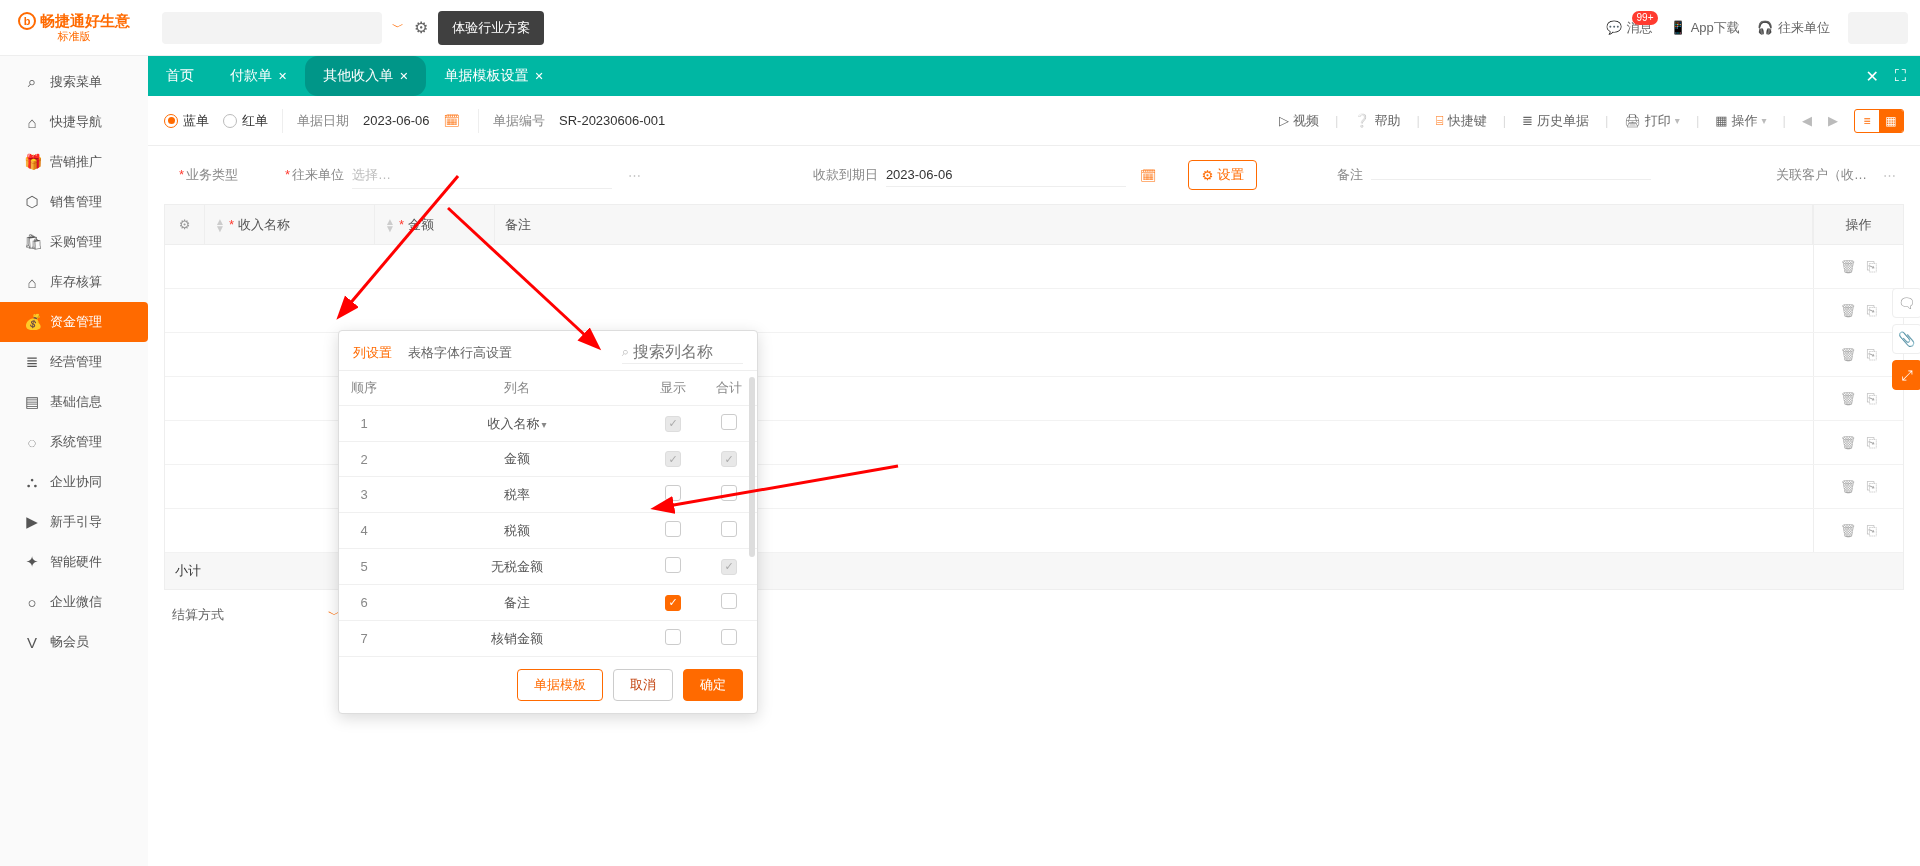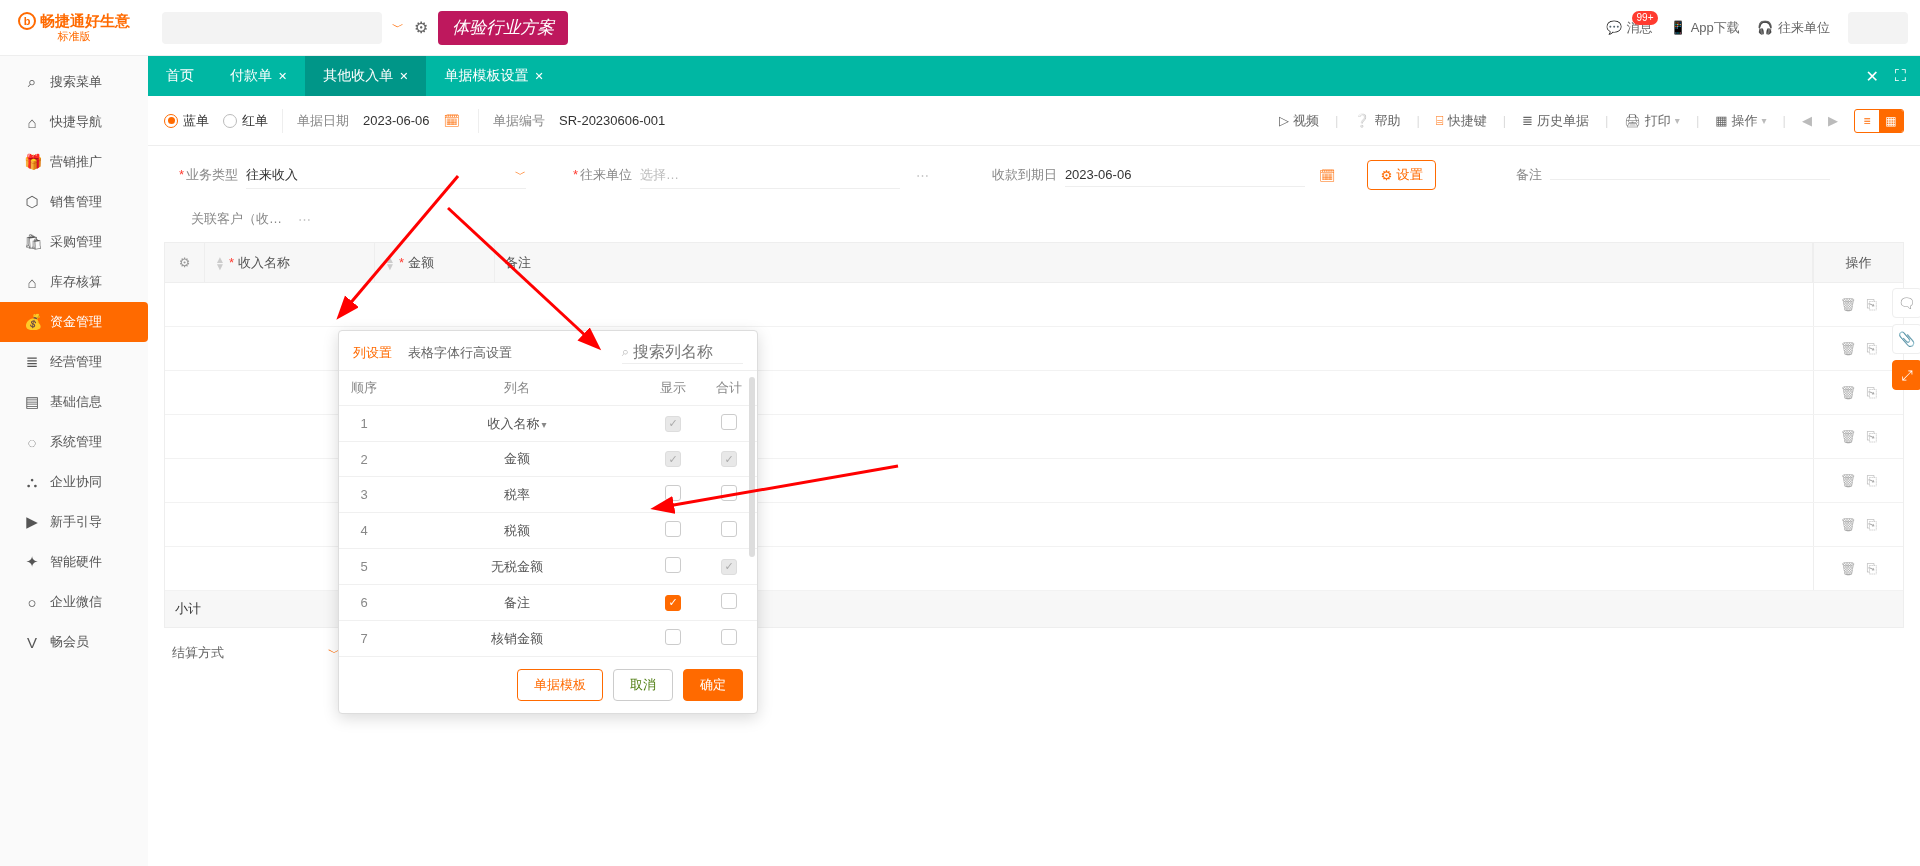--- a/index.html
+++ b/index.html
@@ -7,42 +7,42 @@
 
 
 .hdr { height: 56px; display: flex; align-items: center; padding: 0 12px 0 0; border-bottom: 1px solid #eee; }
 .hdr-logo { width: 148px; display: flex; flex-direction: column; align-items: center; justify-content: center; }
 .hdr-logo-row { display: flex; align-items: center; gap: 4px; color: #ff6a00; font-weight: 600; font-size: 15px; }
 .hdr-logo-sub { color: #ff6a00; font-size: 11px; margin-top: -2px; }
 .hdr-mid { display: flex; align-items: center; gap: 10px; margin-left: 14px; }
 .hdr-org { background: #f3f3f3; height: 32px; width: 220px; border-radius: 4px; display: flex; align-items: center; padding: 0 10px; color: #999; }
 .hdr-drop { color: #ff6a00; font-size: 12px; }
 .hdr-gear { color: #666; font-size: 16px; }
-.hdr-btn { background: #be185d; color: #fff; border: none; padding: 0 14px; height: 34px; border-radius: 4px; font-size: 17px; cursor: pointer; font-style: italic; }
+.hdr-btn { background: #404040; color: #fff; border: none; padding: 0 14px; height: 34px; border-radius: 4px; font-size: 13px; cursor: pointer; }
 .hdr-right { margin-left: auto; display: flex; align-items: center; gap: 18px; color: #666; font-size: 13px; }
 .hdr-right-item { display: flex; align-items: center; gap: 4px; position: relative; }
 .badge99 { position: absolute; top: -8px; right: -6px; background: #ff3b30; color: #fff; border-radius: 8px; font-size: 10px; padding: 0 5px; line-height: 14px; }
 .hdr-avatar { width: 60px; height: 32px; background: #f3f3f3; border-radius: 4px; }
 
 
 .row { display: flex; height: calc(100vh - 56px); }
 
 
 .side { width: 148px; background: #fafafa; padding-top: 6px; }
 .side-item { display: flex; align-items: center; gap: 10px; height: 40px; padding-left: 24px; color: #555; cursor: pointer; }
 .side-item.active { background: #ff6a00; color: #fff; border-radius: 0 4px 4px 0; }
 .side-icon { width: 16px; text-align: center; font-size: 15px; }
 
 
 .main { flex: 1; display: flex; flex-direction: column; background: #fff; min-width: 0; position: relative; }
 
 
 .tabs { height: 40px; background: #00b7a3; display: flex; align-items: center; color: #fff; font-size: 14px; }
 .tab { padding: 0 18px; height: 100%; display: flex; align-items: center; gap: 6px; cursor: pointer; }
-.tab.active { background: #009688; }
+.tab.active { background: #009688; border-radius: 13px; }
 .tab .x { font-size: 11px; }
 .tabs-right { margin-left: auto; display: flex; align-items: center; gap: 16px; padding-right: 14px; }
 .tabs-right span { cursor: pointer; font-size: 16px; }
 
 
 .bar { height: 50px; border-bottom: 1px solid #eee; display: flex; align-items: center; padding: 0 16px; gap: 14px; }
 .radio { display: inline-flex; align-items: center; gap: 5px; cursor: pointer; font-size: 13px; }
 .radio-dot { width: 14px; height: 14px; border: 1px solid #bbb; border-radius: 50%; display: inline-flex; align-items: center; justify-content: center; }
 .radio.checked .radio-dot { border-color: #ff6a00; }
 .radio.checked .radio-dot::after { content: ""; width: 7px; height: 7px; background: #ff6a00; border-radius: 50%; }
@@ -102,21 +102,21 @@
 .pop-table th, .pop-table td { border-bottom: 1px solid #f0f0f0; padding: 8px 12px; text-align: center; color: #555; }
 .pop-table th { color: #888; font-weight: 400; }
 .pop-table td.c, .pop-table th.c { text-align: center; width: 56px; }
 .pop-table td.n { text-align: center; width: 50px; color: #888; }
 .cb { width: 16px; height: 16px; border: 1px solid #ccc; border-radius: 3px; display: inline-flex; align-items: center; justify-content: center; background: #fff; }
 .cb.on { background: #ff6a00; border-color: #ff6a00; color: #fff; font-size: 11px; }
 .cb.grey { background: #e8e8e8; border-color: #ddd; color: #aaa; font-size: 11px; }
 .pop-foot { display: flex; justify-content: flex-end; gap: 10px; padding: 12px 14px; }
 .btnp { padding: 6px 16px; border-radius: 4px; font-size: 13px; cursor: pointer; }
 .btnp.tpl { border: 1px solid #ff6a00; color: #ff6a00; background: #fff; }
-.btnp.cancel { border: 1px solid #ccc; color: #4d7c0f; background: #fff; }
+.btnp.cancel { border: 1px solid #ccc; color: #c2410c; background: #fff; }
 .btnp.ok { border: 1px solid #ff6a00; background: #ff6a00; color: #fff; }
 .pop-scroll { position: absolute; right: 2px; top: 46px; width: 6px; height: 180px; background: #ddd; border-radius: 3px; }
 
 
 .arrow-svg { position: absolute; pointer-events: none; z-index: 20; }
 
 
 .rail { position: absolute; right: -2px; top: 232px; display: flex; flex-direction: column; gap: 6px; }
 .rail span { width: 30px; height: 30px; border: 1px solid #eee; background: #fff; border-radius: 4px; display: flex; align-items: center; justify-content: center; color: #999; font-size: 14px; }
 .rail span.hot { background: #ff6a00; color: #fff; border-color: #ff6a00; }
@@ -303,23 +303,20 @@
         <span class="bar-view">
           <span>≡</span>
           <span class="on">▦</span>
         </span>
       </div>
     </div>
 
     <div class="form">
       <div class="fld">
         <span class="fld-lbl"><span class="req">*</span><span>业务类型</span></span>
-        <span class="fld-in select" style="min-width:280px">
-            <span>往来收入</span>
-          </span>
       </div>
       <div class="fld">
         <span class="fld-lbl"><span class="req">*</span><span>往来单位</span></span>
         <span class="fld-in" style="min-width:260px">
             <span class="ph">选择…</span>
           </span>
         <span class="dots">⋯</span>
       </div>
       <div class="fld" style="margin-left:auto">
         <span class="fld-lbl">收款到期日</span>

